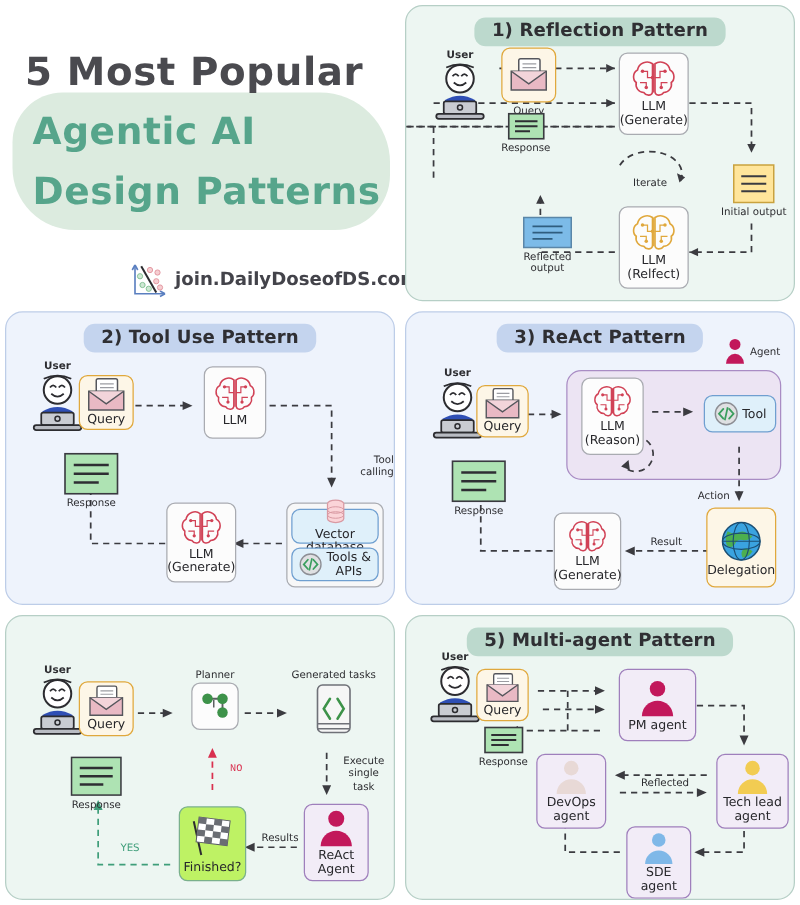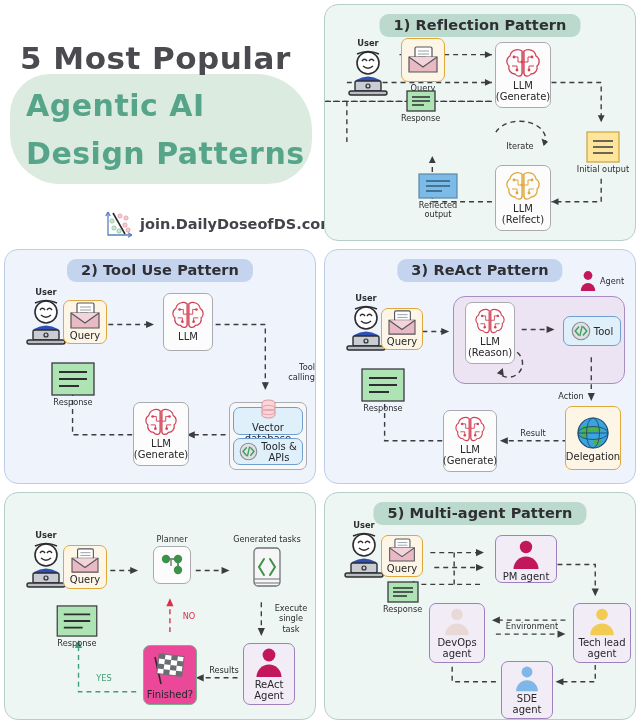--- a/index.html
+++ b/index.html
@@ -84,40 +84,40 @@
   .box {
     border-radius: 7px;
     border: 1.3px solid #6f7178;
     background: #fafafa;
     display: flex; flex-direction: column;
     align-items: center; justify-content: center;
   }
   .box.amber  { border-color: #e0a83c; background: #fdf6e7; }
   .box.blueb  { border-color: #6f9fd0; background: #dff0fa; }
   .box.purple { border-color: #9f7fbc; background: #f2ecf7; }
-  .box.greenb { border-color: #7ab08c; background: #ec4899; }
+  .box.greenb { border-color: #7ab08c; background: #bef264; }
   .box.plain  { border-color: #a9abb1; background: #fcfcfc; }
 
   .cap { margin-top: 2px; font-size: 8.2px; color: #2c2c30; }
   .cap2 { font-size: 8.2px; color: #2c2c30; }
   .inbox-label { font-size: 10px; color: #27272b; }
 
   
   .ulabel { font-size: 8.3px; color: #2d2d31; font-weight: bold; }
 
   
   .flabel {
     position: absolute;
     font-size: 8.2px;
     color: #2c2c30;
     line-height: 1.25;
     text-align: center;
     white-space: pre-line;
   }
-  .flabel.red { color: #d9304f; }
+  .flabel.red { color: #d9304f; font-family: Liberation Mono, monospace; }
   .flabel.greentxt { color: #3f9e7a; }
 
   svg { display: block; overflow: visible; }
   .arrows { position: absolute; inset: 0; pointer-events: none; }
   .dash { stroke: #3b3b40; stroke-width: 1.4; stroke-dasharray: 5 4; fill: none; }
   .dash.red { stroke: #d9304f; }
   .dash.grn { stroke: #3f9e7a; }
 </style>
 </head>
 <body>
@@ -782,21 +782,21 @@
           <svg width="32" height="22" viewBox="0 0 32 22">
             <rect x="1" y="1" width="30" height="20" fill="#aee3b3" stroke="#3a3a40" stroke-width="1.3"></rect>
             <line x1="6" y1="7" x2="26" y2="7" stroke="#2e2e33" stroke-width="1.5"></line>
             <line x1="6" y1="11" x2="26" y2="11" stroke="#2e2e33" stroke-width="1.5"></line>
             <line x1="6" y1="15" x2="20" y2="15" stroke="#2e2e33" stroke-width="1.5"></line>
           </svg>
         </div>
         <span class="cap">Response</span>
       </div>
 
-      <div class="box purple" style="position:absolute; left:170px; top:42px; width:62px; height:48px;justify-content:flex-end;">
+      <div class="box purple" style="position:absolute; left:170px; top:42px; width:62px; height:58px;">
         <span>
           <svg width="32" height="32" viewBox="0 0 32 32">
             <circle cx="16" cy="8" r="6.2" fill="#c2185b"></circle>
             <path d="M3.5 30 a12.5 12.5 0 0 1 25 0 z" fill="#c2185b"></path>
           </svg>
         </span>
         <span class="inbox-label">PM agent</span>
       </div>
 
       <div class="box purple" style="position:absolute; left:248px; top:110px; width:58px; height:60px;">
@@ -825,17 +825,17 @@
         <span>
           <svg width="28" height="28" viewBox="0 0 32 32">
             <circle cx="16" cy="8" r="6.2" fill="#7fb8e8"></circle>
             <path d="M3.5 30 a12.5 12.5 0 0 1 25 0 z" fill="#7fb8e8"></path>
           </svg>
         </span>
         <span class="inbox-label">SDE</span>
         <span class="inbox-label">agent</span>
       </div>
 
-      <div class="flabel" style="left:172px; top:128px; width:70px;">Environment</div>
+      <div class="flabel" style="left:172px; top:128px; width:70px;">Reflected</div>
     </div>
   </div>
 
 </div>
 
 </body></html>

